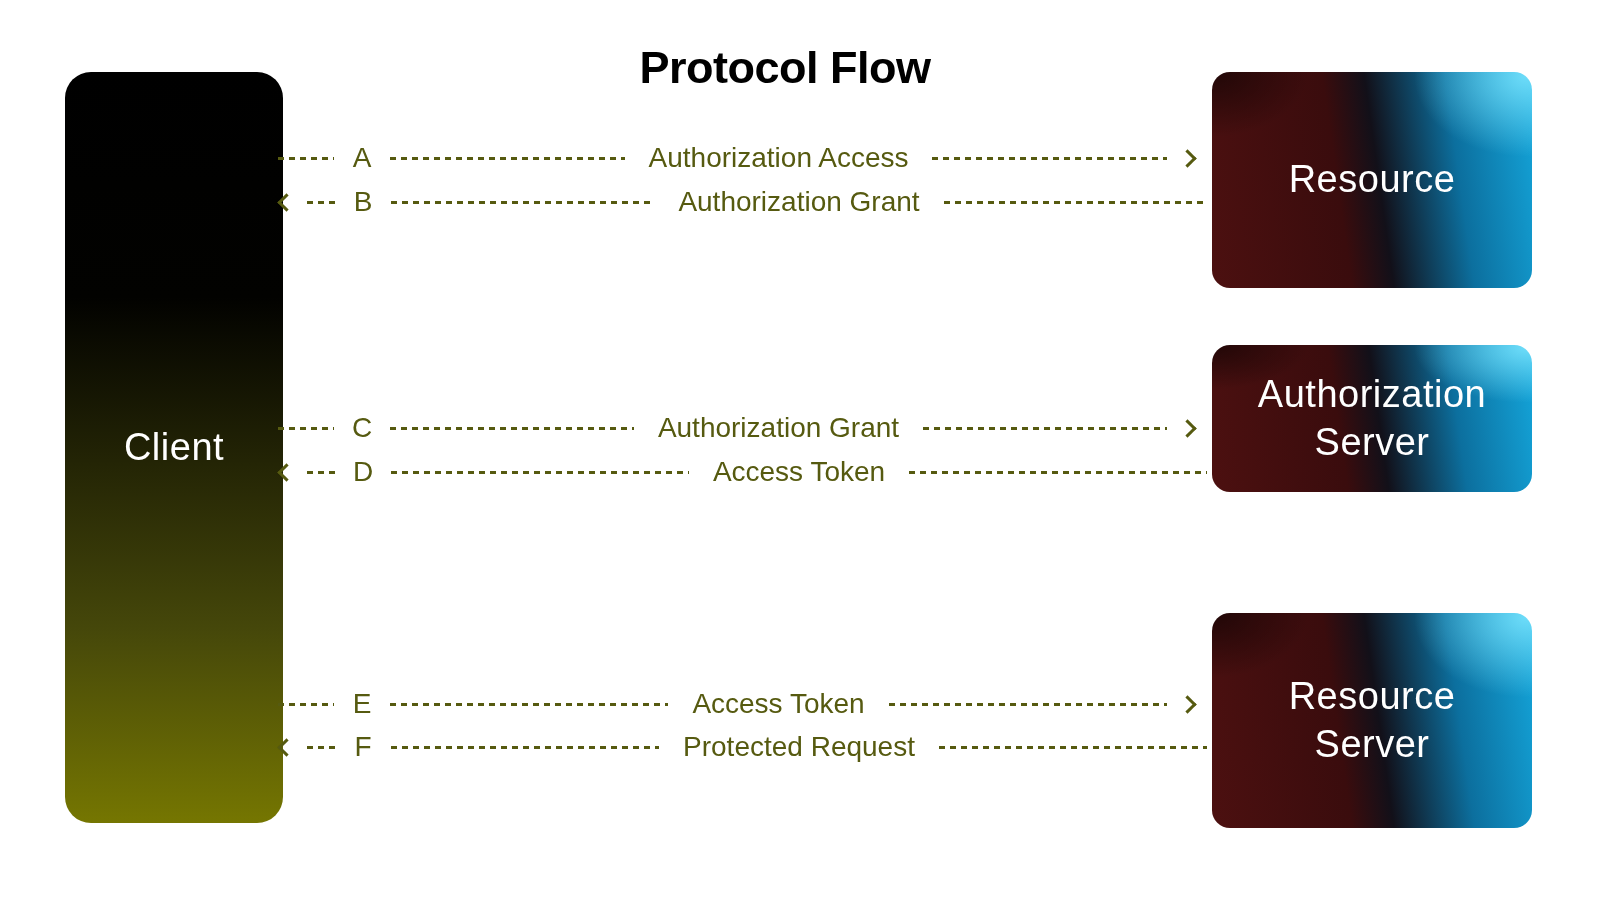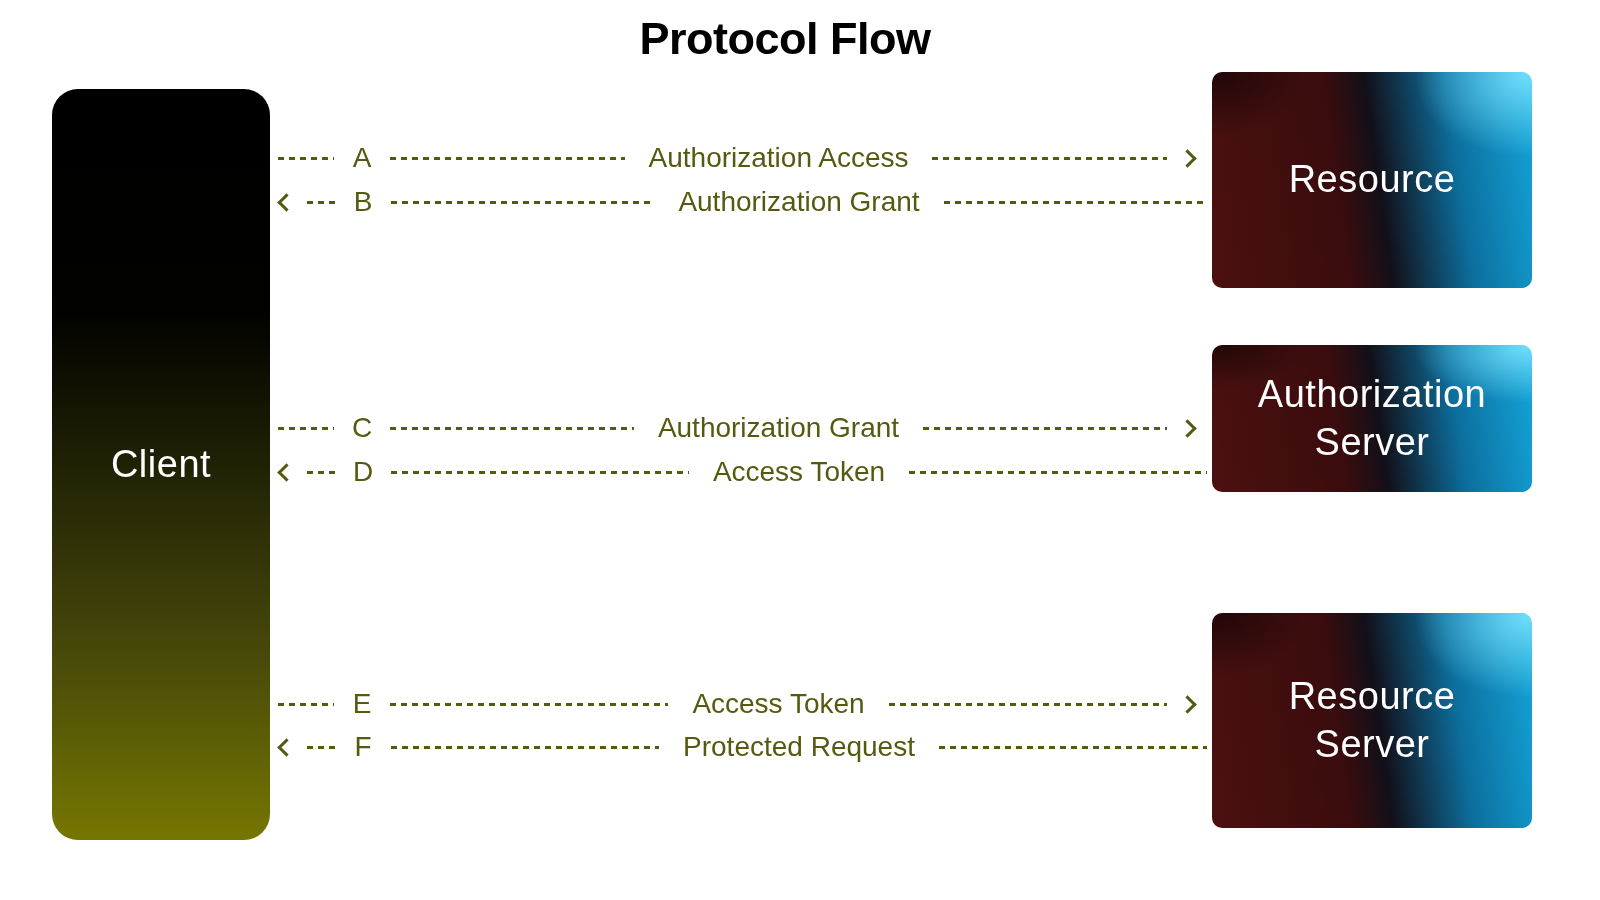--- a/index.html
+++ b/index.html
@@ -17,39 +17,39 @@
   html,body{background:#e8e8e8;}
   .canvas{
     position:relative;
     width:1600px;height:900px;
     background:var(--background);
     font-family:"Liberation Sans",sans-serif;
     overflow:hidden;
     margin:0 auto;
   }
   .title{
-    position:absolute;top:13px;left:0;width:1570px;
+    position:absolute;top:42px;left:0;width:1570px;
     text-align:center;
     font-size:45px;font-weight:700;letter-spacing:-0.5px;
     color:var(--title-color);
   }
   
   .client-box{
-    position:absolute;left:52px;top:72px;width:218px;height:751px;
+    position:absolute;left:65px;top:72px;width:218px;height:751px;
     border-radius:26px;
     background:linear-gradient(180deg,var(--client-top) 0%,#020200 30%,#45470a 74%,var(--client-bottom) 100%);
-    display:flex;align-items:center;justify-content:center;margin-top:17px;
+    display:flex;align-items:center;justify-content:center;
   }
   .client-box .box-label{
     color:var(--box-text);font-size:38px;letter-spacing:0.5px;
   }
   
   .entity-box{
     position:absolute;left:1212px;width:320px;
-    border-radius:10px;
+    border-radius:18px;
     background:
       radial-gradient(58% 62% at 98% 2%, rgba(124,230,255,0.85) 0%, rgba(124,230,255,0) 60%),
       radial-gradient(55% 55% at 0% 0%, rgba(0,0,0,0.55) 0%, rgba(0,0,0,0) 55%),
       linear-gradient(82deg,var(--entity-maroon) 0%,#3a0c0d 40%,#121019 52%,#0c6f9e 75%,var(--entity-blue) 100%);
     display:flex;align-items:center;justify-content:center;text-align:center;
   }
   .entity-owner{top:72px;height:216px;}
   .entity-auth{top:345px;height:147px;}
   .entity-resource{top:613px;height:215px;}
   .entity-box .box-label{

